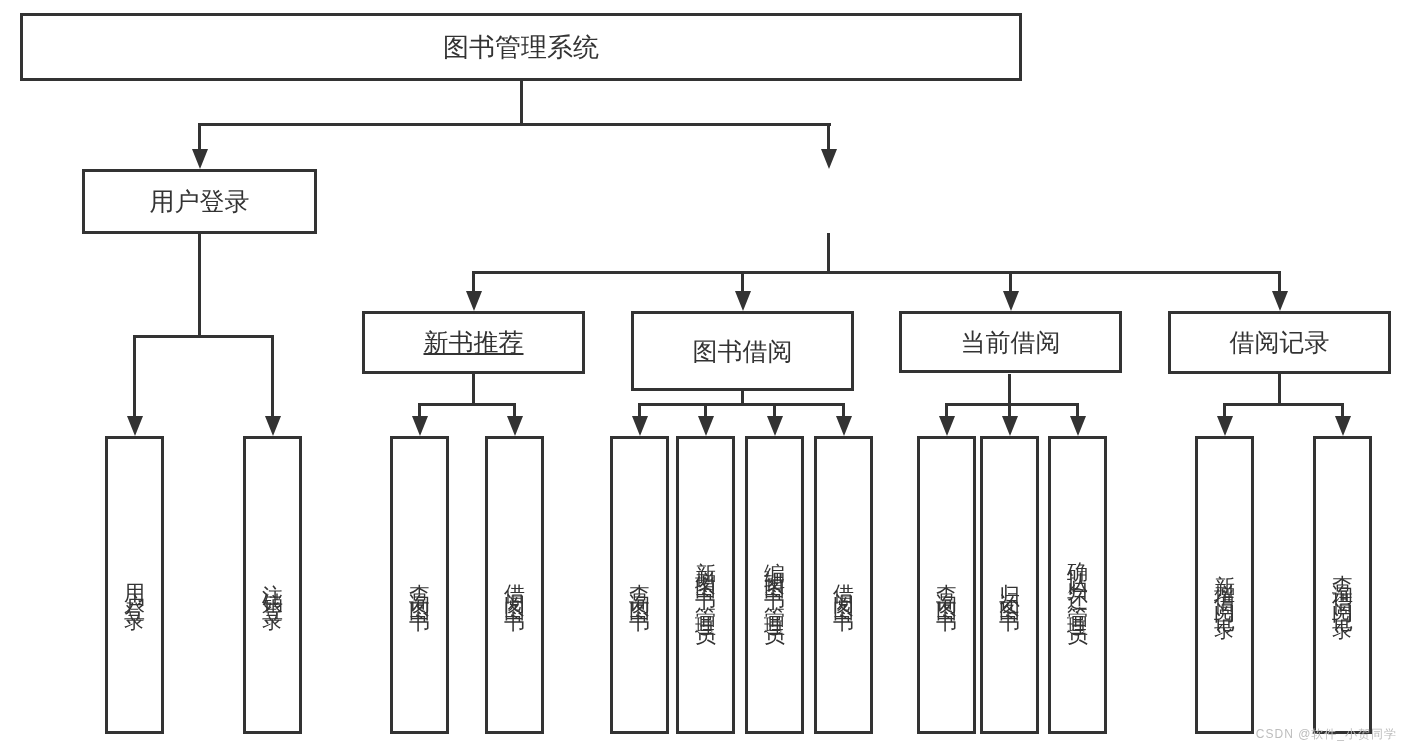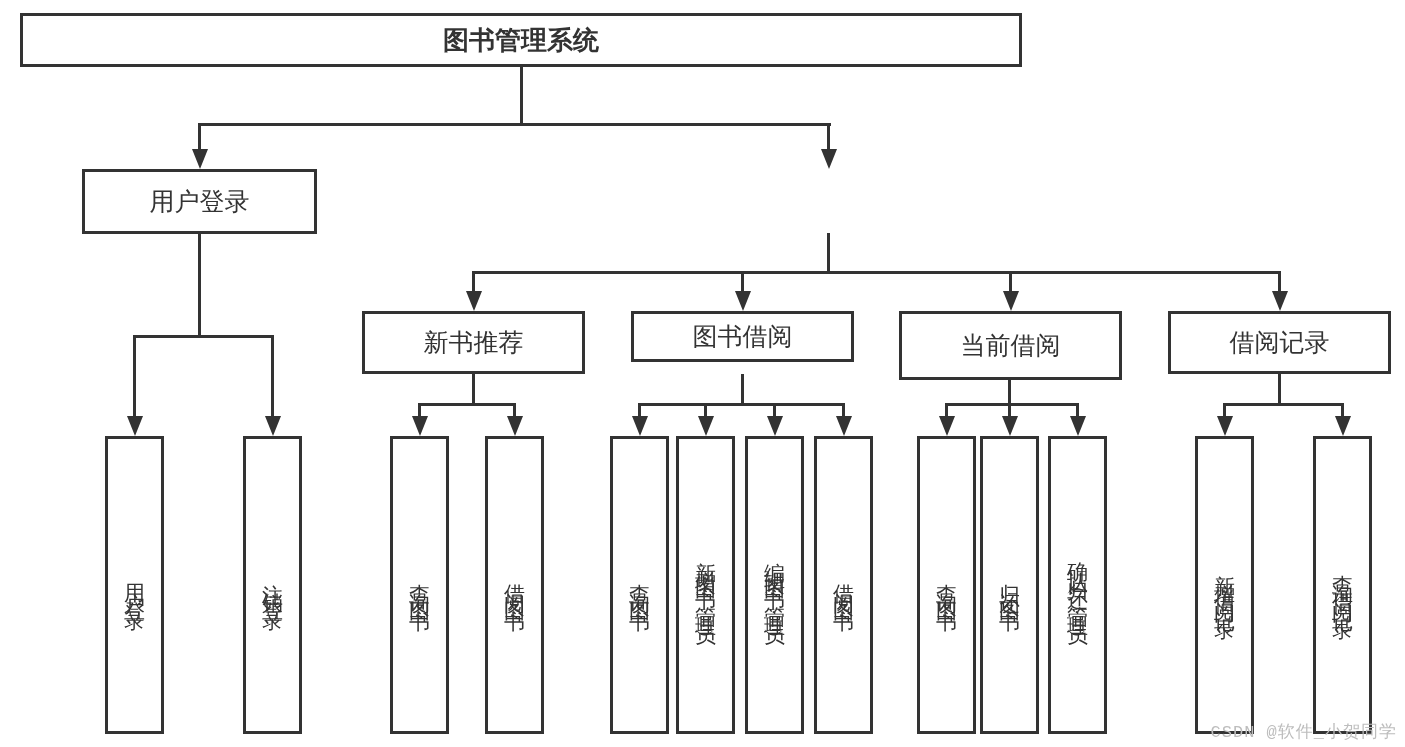--- a/index.html
+++ b/index.html
@@ -23,22 +23,22 @@
     writing-mode:vertical-rl;text-orientation:mixed;
     font-size:21px;line-height:1.05;letter-spacing:9px;white-space:nowrap;
   }
   .vline,.hline{position:absolute;background:var(--line,#333333);}
   .arrow{
     position:absolute;width:0;height:0;
     border-left:8px solid transparent;border-right:8px solid transparent;
     border-top:20px solid var(--line,#333333);
   }
   .watermark{
-    position:absolute;right:8px;bottom:4px;font-size:17px;
-    color:var(--watermark,#bdbdbd);letter-spacing:1px;z-index:5;white-space:nowrap;font-family:Liberation Mono, monospace;
+    position:absolute;right:8px;bottom:4px;font-size:12px;
+    color:var(--watermark,#bdbdbd);letter-spacing:1px;z-index:5;white-space:nowrap;
   }
 </style>
 </head>
 <body>
 
 <div class="canvas">
 
   <div>
     <div class="vline" style="left:520px;top:67px;width:3px;height:59px;"></div>
     <div class="hline" style="left:198px;top:123px;width:633px;height:3px;"></div>
@@ -105,27 +105,27 @@
 
   <div>
     <div class="vline" style="left:1278px;top:374px;width:3px;height:32px;"></div>
     <div class="hline" style="left:1223px;top:403px;width:121px;height:3px;"></div>
     <div class="vline" style="left:1223px;top:403px;width:3px;height:15px;"></div>
     <div class="arrow" style="left:1217px;top:416px;"></div>
     <div class="vline" style="left:1341px;top:403px;width:3px;height:15px;"></div>
     <div class="arrow" style="left:1335px;top:416px;"></div>
   </div>
 
-  <div class="box root-box" style="left:20px;top:13px;width:1002px;height:54px;font-weight:bold;">图书管理系统</div>
+  <div class="box root-box" style="left:20px;top:13px;width:1002px;height:68px;">图书管理系统</div>
 
   <div class="box lv-box" style="left:82px;top:169px;width:235px;height:65px;">用户登录</div>
 
-  <div class="box lv-box" style="left:362px;top:311px;width:223px;height:63px;">新书推荐</div>
-  <div class="box lv-box" style="left:631px;top:311px;width:223px;height:51px;">图书借阅</div>
-  <div class="box lv-box" style="left:899px;top:311px;width:223px;height:69px;">当前借阅</div>
+  <div class="box lv-box" style="left:362px;top:311px;width:223px;height:63px;text-decoration:underline;">新书推荐</div>
+  <div class="box lv-box" style="left:631px;top:311px;width:223px;height:80px;">图书借阅</div>
+  <div class="box lv-box" style="left:899px;top:311px;width:223px;height:62px;">当前借阅</div>
   <div class="box lv-box" style="left:1168px;top:311px;width:223px;height:63px;font-family:Liberation Serif, serif;">借阅记录</div>
 
   <div class="vbox" style="left:105px;top:436px;">
     <span class="vtext">用户登录</span>
   </div>
   <div class="vbox" style="left:243px;top:436px;">
     <span class="vtext">注销登录</span>
   </div>
 
   <div class="vbox" style="left:390px;top:436px;">

